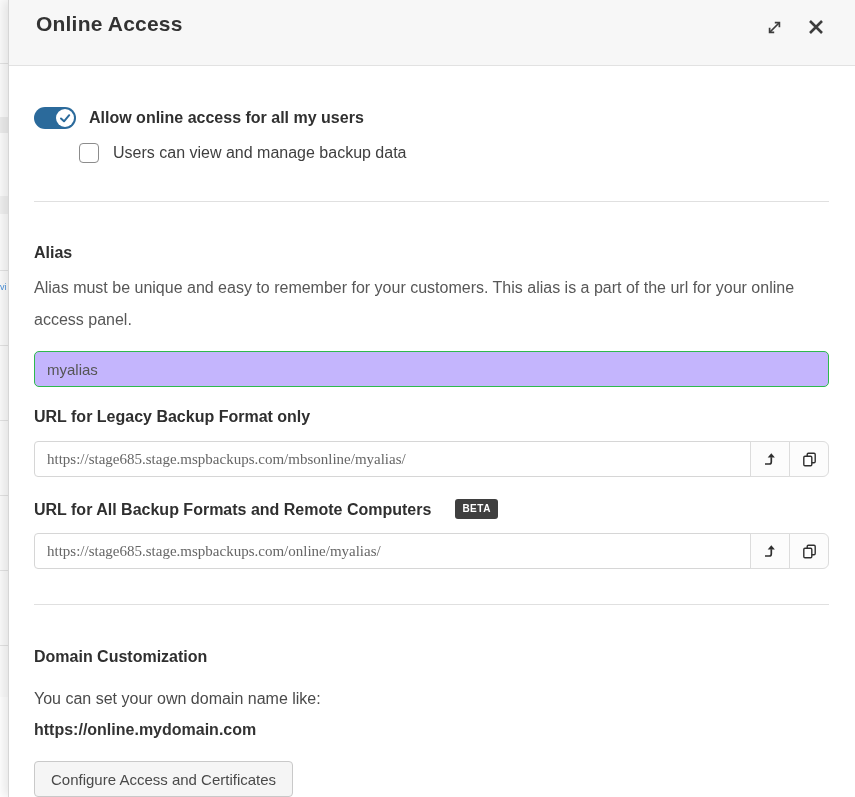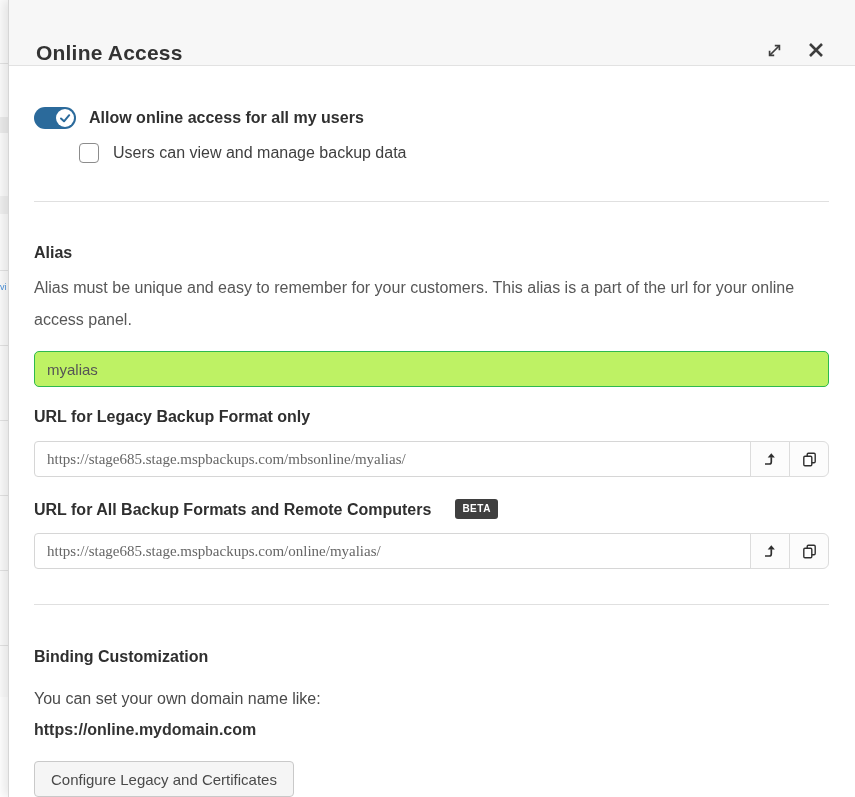--- a/index.html
+++ b/index.html
@@ -26,22 +26,22 @@
     position: absolute; left: 8px; top: 0; width: 847px; height: 797px;
     background: #ffffff;
     border-left: 1px solid #d6d6d6;
     box-shadow: -4px 0 10px rgba(0,0,0,0.10);
     display: flex; flex-direction: column;
   }
   .modal-header {
     height: 66px; flex-shrink: 0;
     background: #f7f7f7;
     border-bottom: 1px solid #e2e2e2;
-    display: flex; align-items: flex-end;
-    padding: 0 24px 0 27px;
+    display: flex; align-items: flex-start;
+    padding: 12px 24px 0 27px;
   }
   .modal-title {
     font-size: 21px; font-weight: 600; color: #333333;
     letter-spacing: 0.2px; flex: 1;
   }
   .header-btn {
     background: none; border: none; cursor: pointer;
     width: 30px; height: 30px;
     display: flex; align-items: center; justify-content: center;
     padding: 0;
@@ -80,21 +80,21 @@
   .alias-heading { margin-top: 42px; }
   .alias-desc {
     margin-top: 11px; font-size: 16px; line-height: 32px; color: #575757;
     max-width: 800px;
   }
   .alias-input {
     margin-top: 15px; width: 100%; height: 36px;
     border: 1px solid #2eb94e; border-radius: 5px;
     padding: 8px 12px; font-size: 15px; color: #555555;
     font-family: "Liberation Sans", sans-serif;
-    outline: none; background: #bef264;
+    outline: none; background: #c4b5fd;
   }
 
   .url-heading { margin-top: 21px; }
   .url-heading-row { margin-top: 22px; display: flex; align-items: center; }
   .beta-badge {
     margin-left: 24px; background: #3f3f3f; color: #ffffff;
     font-size: 10px; font-weight: 700; letter-spacing: 0.5px;
     padding: 5px 7px; border-radius: 3px; line-height: 1;
   }
 
@@ -229,19 +229,19 @@
           <svg width="17" height="17" viewBox="0 0 17 17">
             <rect x="6.2" y="2.2" width="8" height="9.5" rx="1.2" fill="#ffffff" stroke="#2f2f2f" stroke-width="1.4"></rect>
             <rect x="2.8" y="5.2" width="8" height="9.5" rx="1.2" fill="#ffffff" stroke="#2f2f2f" stroke-width="1.4"></rect>
           </svg>
         </span>
       </button>
     </div>
 
     <hr class="divider divider-2">
 
-    <div class="section-heading domain-heading">Binding Customization</div>
+    <div class="section-heading domain-heading">Domain Customization</div>
     <div class="domain-desc">You can set your own domain name like:</div>
     <div class="domain-example">https://online.mydomain.com</div>
-    <button class="configure-btn">Configure Legacy and Certificates</button>
+    <button class="configure-btn">Configure Access and Certificates</button>
 
   </div>
 </div>
 
 </body></html>

